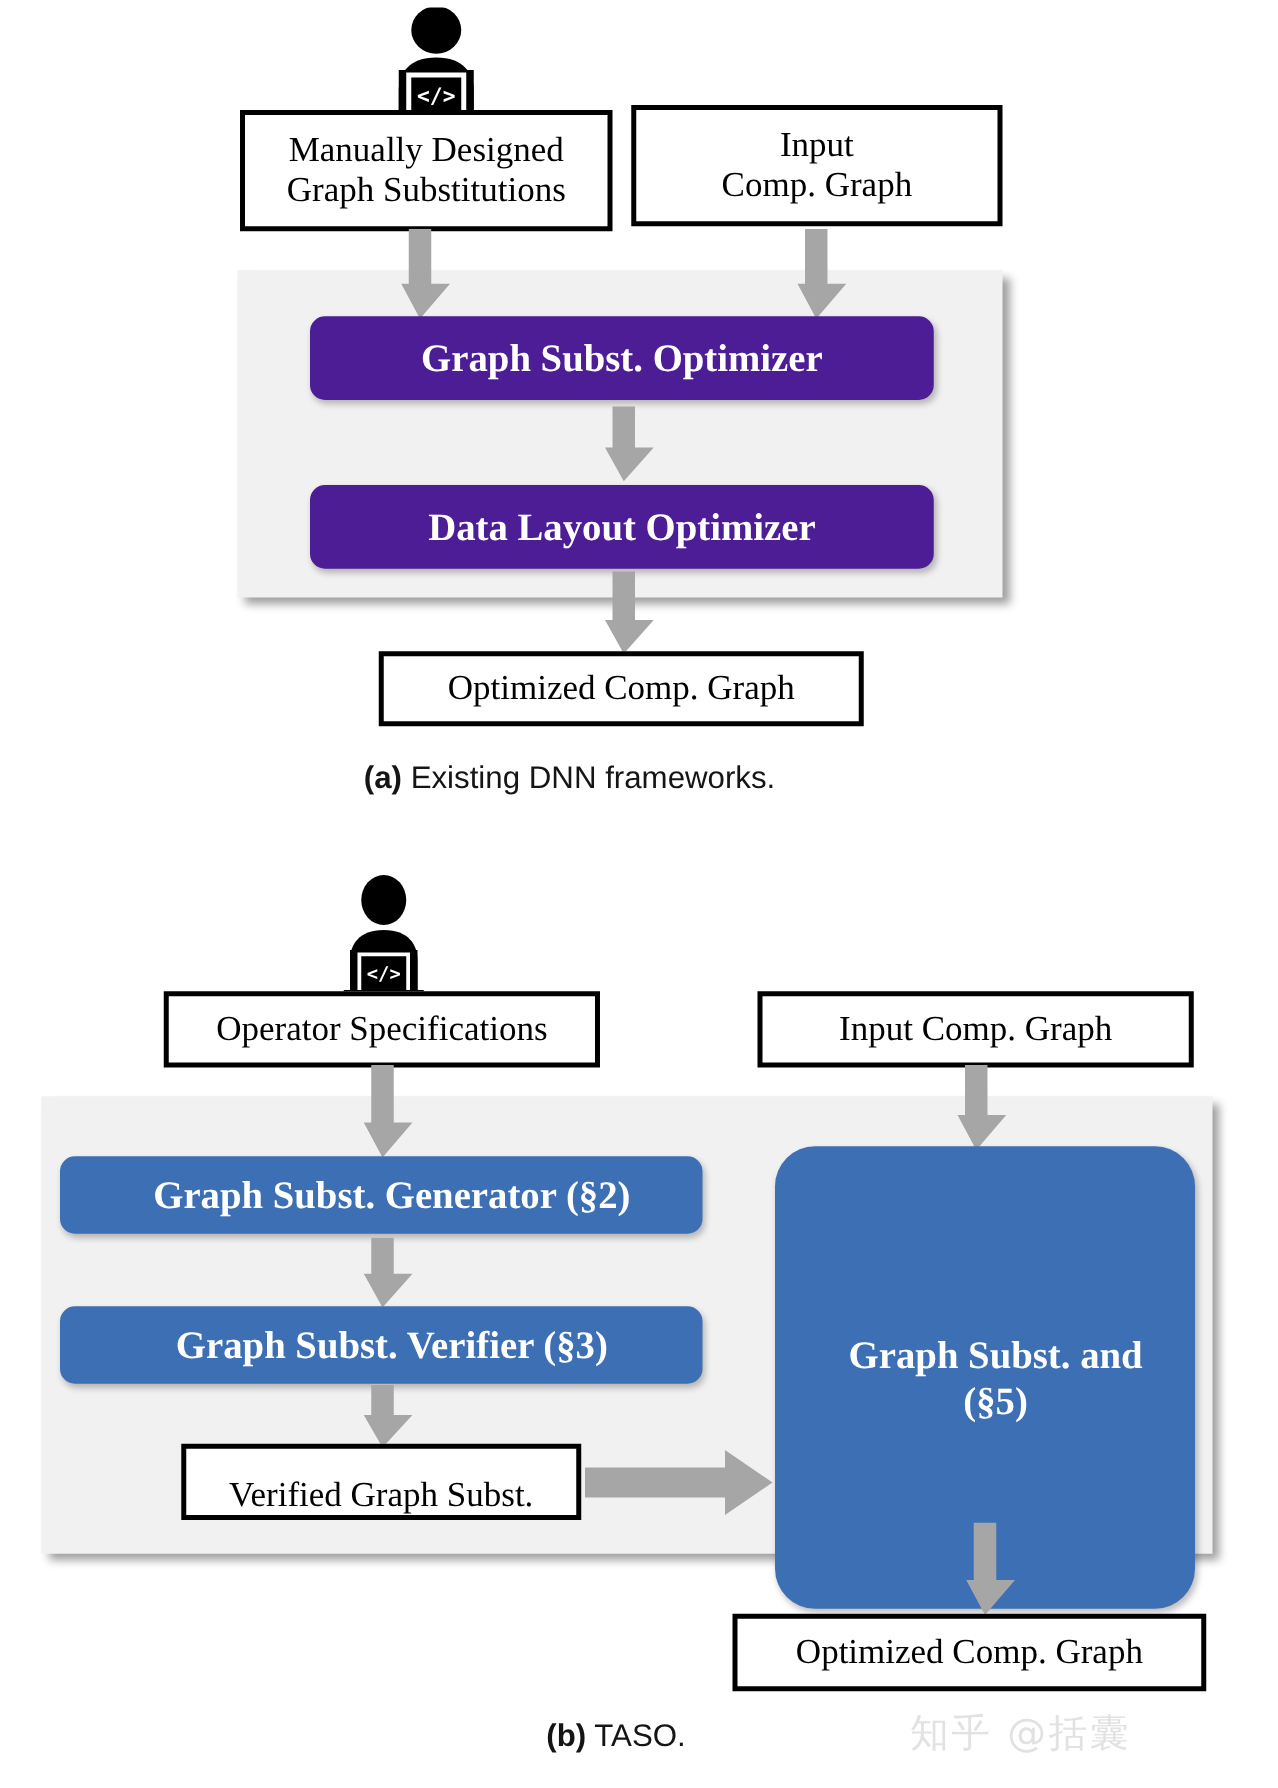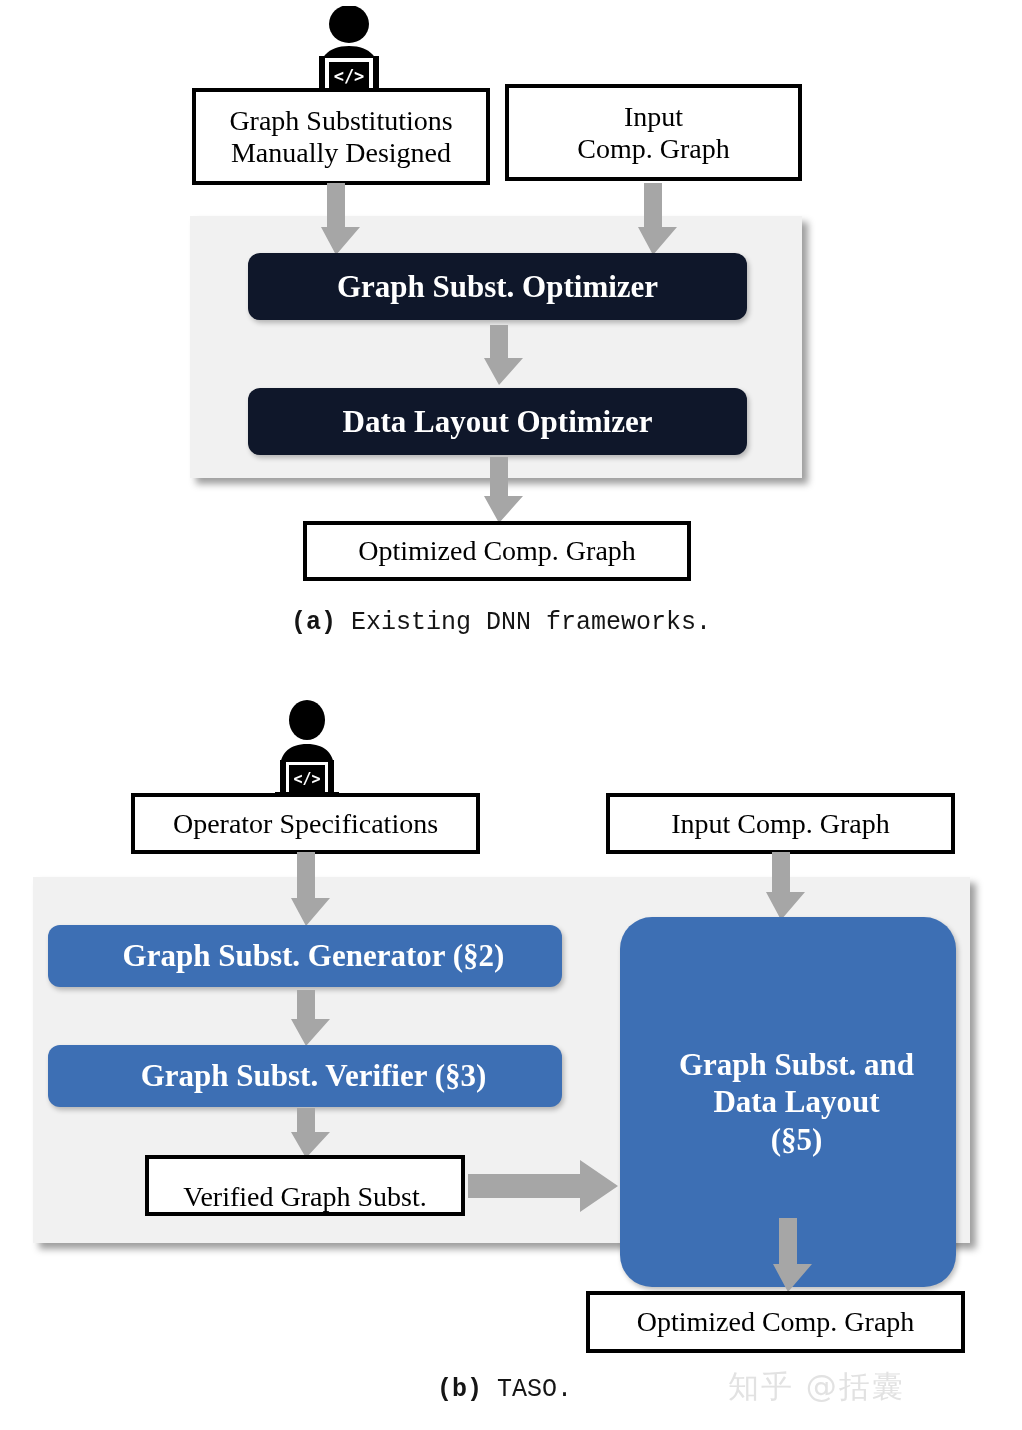--- a/index.html
+++ b/index.html
@@ -35,29 +35,29 @@
     display: flex;
     align-items: center;
     justify-content: center;
     text-align: center;
     color: #ffffff;
     font-weight: bold;
     font-family: "Liberation Serif", serif;
     line-height: 1.2;
     box-shadow: 2px 3px 5px rgba(0,0,0,0.25);
   }
-  .green { background: #0f172a; }
+  .green { background: #4c1d95; }
   .blue  { background: #3d6fb4; padding-left: 17px; }
 
   
   .arrow { position: absolute; }
 
   .caption {
     position: absolute;
-    font-family: Liberation Mono, monospace;
+    font-family: Liberation Sans, sans-serif;
     font-size: 25px;
     color: #151515;
     white-space: nowrap;
   }
   .caption b { font-weight: bold; }
 
   .person { position: absolute; }
 
   .watermark {
     position: absolute;
@@ -81,22 +81,22 @@
       <path d="M22 50h60v34H22z" fill="#000"></path>
       <path d="M28 52h48v30H28z" fill="#fff"></path>
       <path d="M32 56h40v26H32z" fill="#000"></path>
       <path d="M16 82h72v4H16z" fill="#000"></path>
       <text x="52" y="76" font-family="DejaVu Sans Mono, monospace" font-size="17" font-weight="bold" fill="#fff" text-anchor="middle">&lt;/&gt;</text>
     </svg>
   </div>
 
   <div class="wbox" style="left:192px; top:88px; width:298px; height:97px; font-size:28px;">
     <div>
+      <div>Manually Designed</div>
       <div>Graph Substitutions</div>
-      <div>Manually Designed</div>
     </div>
   </div>
 
   <div class="wbox" style="left:505px; top:84px; width:297px; height:97px; font-size:28px;">
     <div>
       <div>Input</div>
       <div>Comp. Graph</div>
     </div>
   </div>
 
@@ -201,21 +201,20 @@
 
   <div class="arrow" style="left:468px; top:1158px; width:152px; height:56px;">
     <svg width="152" height="56" viewBox="0 0 152 56">
       <path d="M0 16h112V2l38 26-38 26V40H0z" fill="#a6a6a6"></path>
     </svg>
   </div>
 
   <div class="cbox blue" style="left:620px; top:917px; width:336px; height:370px; font-size:31px; border-radius:32px;">
     <div>
       <div>Graph Subst. and</div>
-      <div>Data Layout</div>
       <div>(§5)</div>
     </div>
   </div>
 
   <div class="arrow" style="left:764px; top:1218px; width:48px; height:78px;">
     <svg width="48" height="78" viewBox="0 0 48 78">
       <path d="M15 0h18v46h15L24 74 9 46h6z" fill="#a6a6a6"></path>
     </svg>
   </div>
 

